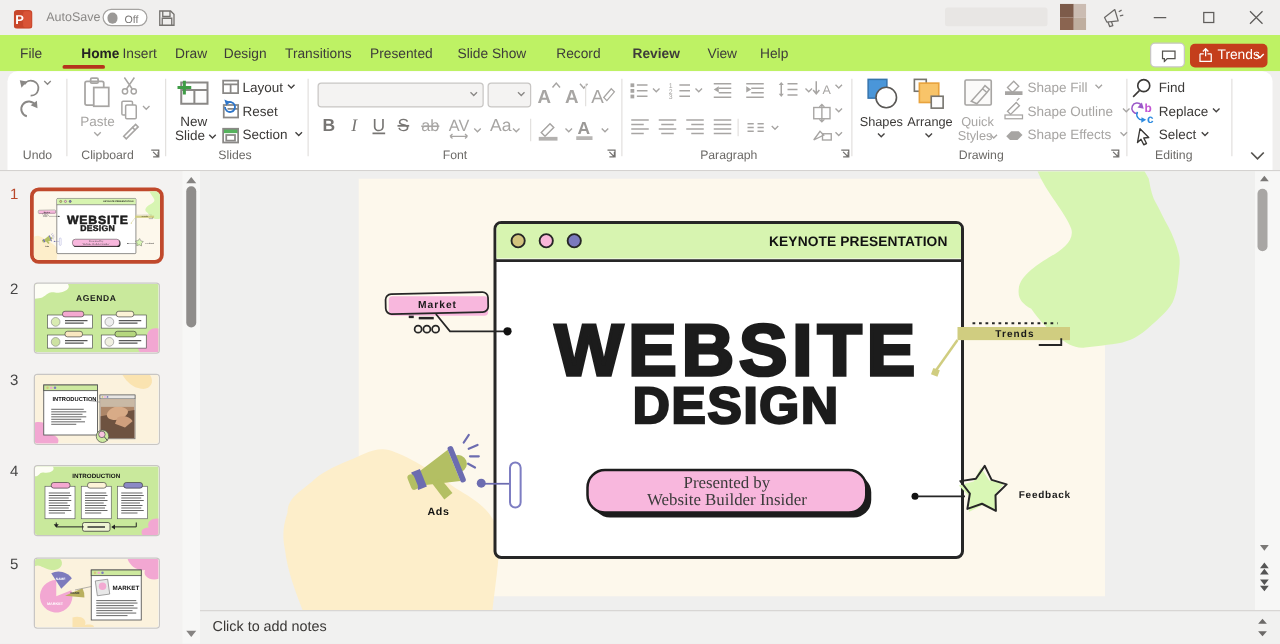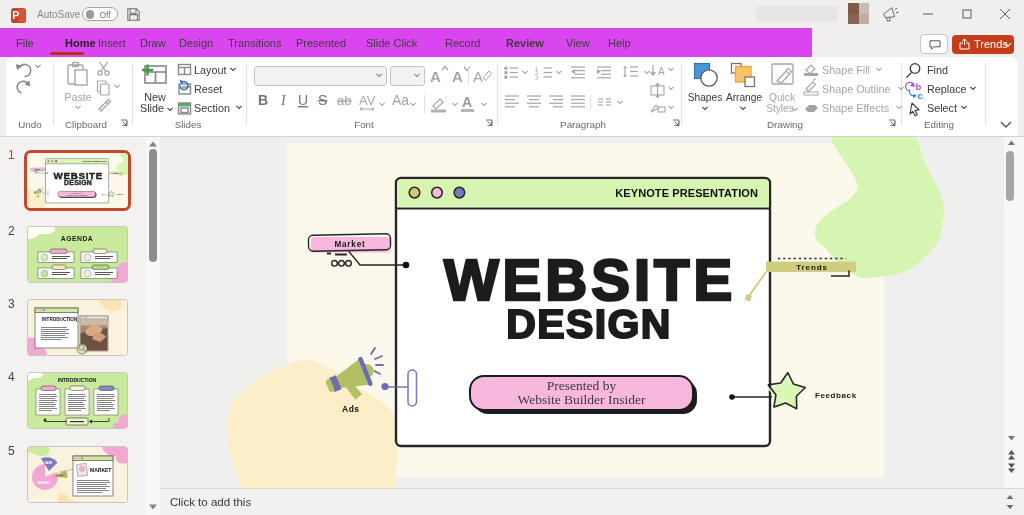--- a/index.html
+++ b/index.html
@@ -14,21 +14,21 @@
 #toggle .knob { position:absolute; left:2.5px; top:2px; width:8.5px; height:8.5px; border-radius:50%; background:#9b9997; }
 #toggle .off { position:absolute; left:16.5px; top:2px; font-size:8.5px; color:#7a7876; }
 #saveicon { position:absolute; left:126px; top:7px; }
 #doctitle { position:absolute; left:156px; top:8px; font-size:10.5px; letter-spacing:-0.25px; color:#8a8886; }
 #searchbox { position:absolute; left:456px; top:3px; width:278px; height:21px; background:#f7f6f5; border:1px solid #e3e1df; border-radius:4px; font-size:11px; color:#7e7c7a; line-height:20px; padding-left:29px; }
 #nameblur { position:absolute; left:756px; top:6px; width:82px; height:15px; background:#e8e6e4; border-radius:2px; }
 #avatar { position:absolute; left:848px; top:3px; width:21px; height:21px; }
 .winbtn { position:absolute; top:4px; width:20px; height:20px; color:#5f5d5b; }
 
 
-#menubar { position:absolute; left:0; top:28px; width:812px; height:29px; background:#d946ef; }
+#menubar { position:absolute; left:0; top:28px; width:1024px; height:29px; background:#bef264; }
 .menuitem { position:absolute; top:9px; font-size:11px; color:#3e3c3a; }
 #homeitem { font-weight:bold; color:#252423; }
 #homeunderline { position:absolute; left:50px; top:24px; width:34px; height:3px; background:#b5331c; border-radius:2px; }
 #commentbtn { position:absolute; left:920px; top:6px; width:28px; height:20px; background:#fff; border:1px solid #c8c6c4; border-radius:4px; }
 #sharebtn { position:absolute; left:952px; top:7px; width:62px; height:19px; background:#c43e1c; border-radius:4px; color:#fff; font-size:12px; }
 
 
 #ribbon { position:absolute; left:0; top:57px; width:1024px; height:80px; background:#f0efee; }
 #ribbonbg { position:absolute; left:6px; top:0; width:1012px; height:79px; background:#ffffff; border-radius:8px 8px 0 0; }
 #ribbonline { position:absolute; left:0; top:79px; width:1024px; height:1px; background:#d4d2d0; }
@@ -101,21 +101,21 @@
 
 <div id="menubar">
   <div class="menuitem" style="left:16px;">File</div>
   <div class="menuitem" id="homeitem" style="left:53px;padding-left:12px;">Home</div>
   <div id="homeunderline"></div>
   <div class="menuitem" style="left:98px;">Insert</div>
   <div class="menuitem" style="left:140px;">Draw</div>
   <div class="menuitem" style="left:179px;">Design</div>
   <div class="menuitem" style="left:228px;">Transitions</div>
   <div class="menuitem" style="left:296px;">Presented</div>
-  <div class="menuitem" style="left:366px;">Slide Click</div>
+  <div class="menuitem" style="left:366px;">Slide Show</div>
   <div class="menuitem" style="left:445px;">Record</div>
   <div class="menuitem" style="left:506px;font-weight:bold;">Review</div>
   <div class="menuitem" style="left:566px;">View</div>
   <div class="menuitem" style="left:608px;">Help</div>
   <div id="commentbtn"><svg width="12" height="10" viewBox="0 0 12 10" style="margin:5px 0 0 8px;">
         <path d="M1 0.8 h10 v6 h-6.2 l-2.3 2.4 v-2.4 h-1.5 z" fill="none" stroke="#55534f" stroke-width="1"></path>
       </svg></div>
   <div id="sharebtn">
       <svg width="13" height="13" viewBox="0 0 13 13" style="position:absolute;left:6px;top:3px;">
         <path d="M2 5 v6 h9 v-6 M2 5 h3 M8 5 h3" fill="none" stroke="#fff" stroke-width="1"></path>
@@ -626,18 +626,18 @@
 </g>
 
     <path d="M 848,8 L 851.5,3.5 L 855,8 Z" fill="#7a7876"></path>
     <path d="M 848,299 L 855,299 L 851.5,303.5 Z" fill="#7a7876"></path>
     <path d="M 848,317.5 L 851.5,313 L 855,317.5 Z M 848,322.5 L 851.5,318 L 855,322.5 Z" fill="#555"></path>
     <path d="M 848,326.5 L 855,326.5 L 851.5,331 Z M 848,331.5 L 855,331.5 L 851.5,336 Z" fill="#555"></path>
   </svg>
 </div>
 
 <div id="notes">
-    <div class="txt">Click to add this</div>
+    <div class="txt">Click to add notes</div>
 <svg style="position:absolute;left:845px;top:5px;" width="10" height="16" viewBox="0 0 10 16">
       <polygon points="5,1 8.5,5 1.5,5" fill="#6b6967"></polygon>
       <polygon points="1.5,11 8.5,11 5,15" fill="#6b6967"></polygon>
     </svg>
   </div>
 
 </body></html>

